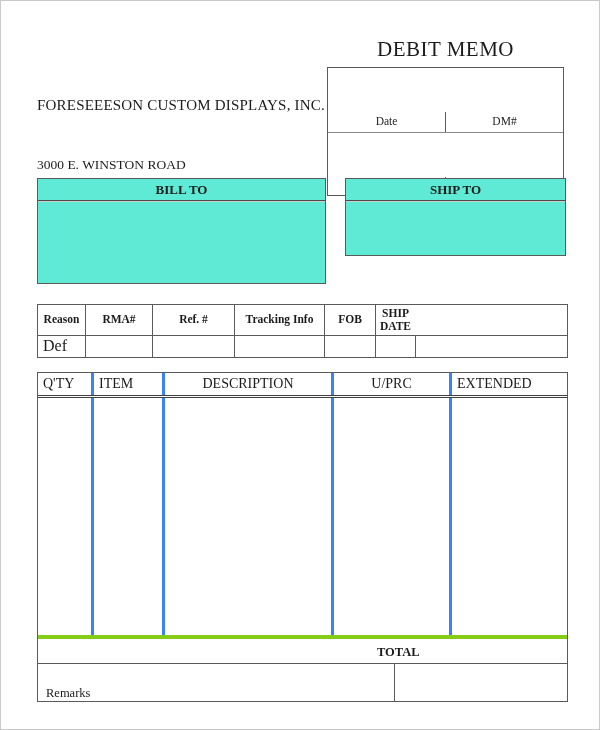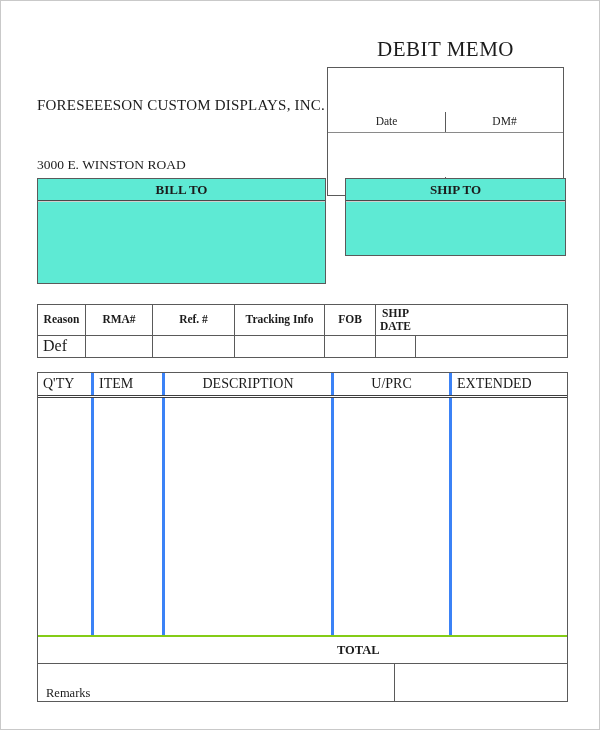--- a/index.html
+++ b/index.html
@@ -72,21 +72,22 @@
   }
   .items-row { display: grid; grid-template-columns: 53px 71px 169px 118px 1fr; }
   .items-head { border-bottom: 3px double #3f3f3f; }
   .items-head .cell { height: 22px; line-height: 21px; font-size: 14px; }
   .items-body .cell { height: 237px; }
   .items-row .cell + .cell { border-left: 3px solid #3b82f6; }
   .cell.al { text-align: left; padding-left: 5px; }
   .cell.ac { text-align: center; }
   .items-total {
     display: grid; grid-template-columns: 293px 118px 1fr;
-    border-top: 2px solid #84cc16;
+    border-top: 4px solid #84cc16;
+    gap: 40px;
   }
   .items-total .cell { height: 27px; line-height: 26px; }
   .items-total .total-label { font-weight: bold; font-size: 12.5px; padding-left: 6px; }
 
   
   .remarks-table {
     position: absolute; left: 36px; top: 662px; width: 531px; height: 39px;
     border: 1px solid #5a5a5a;
     display: grid; grid-template-columns: 356px 1fr;
   }

